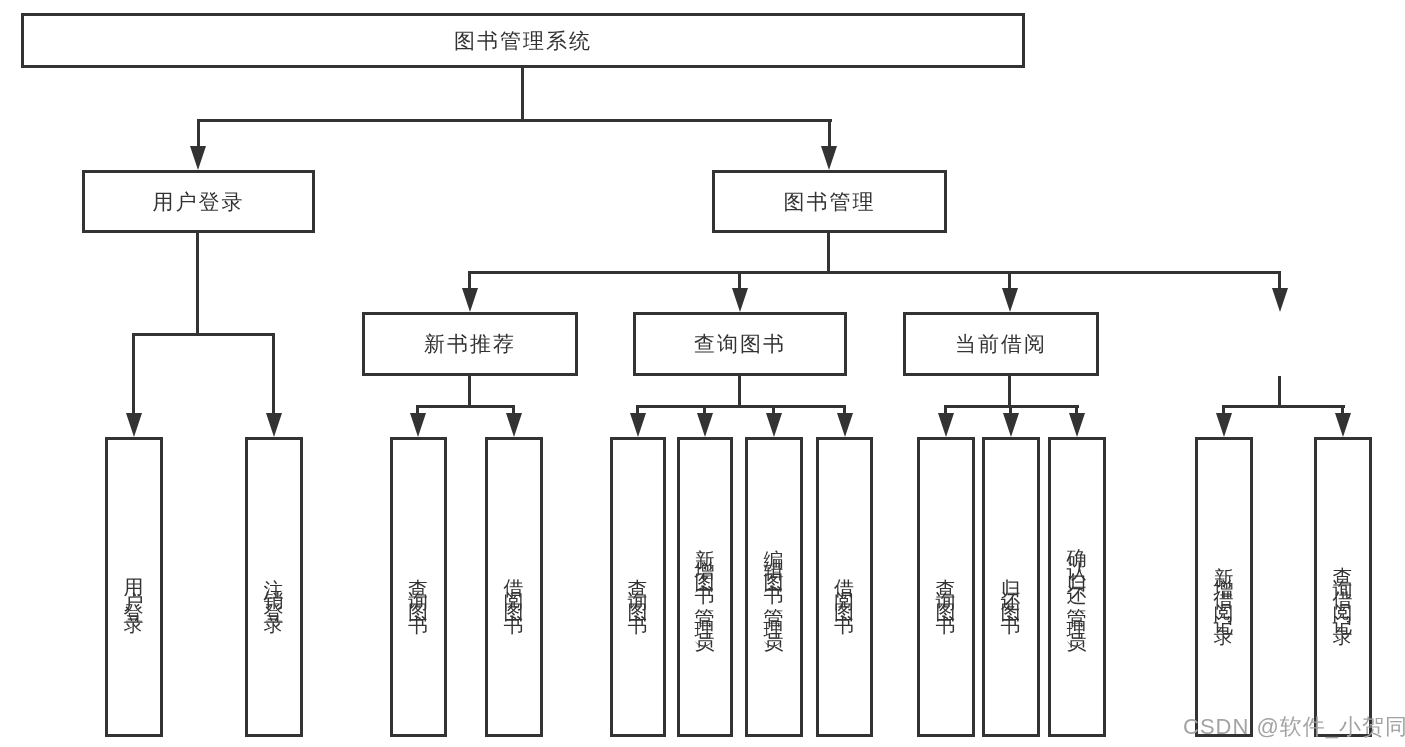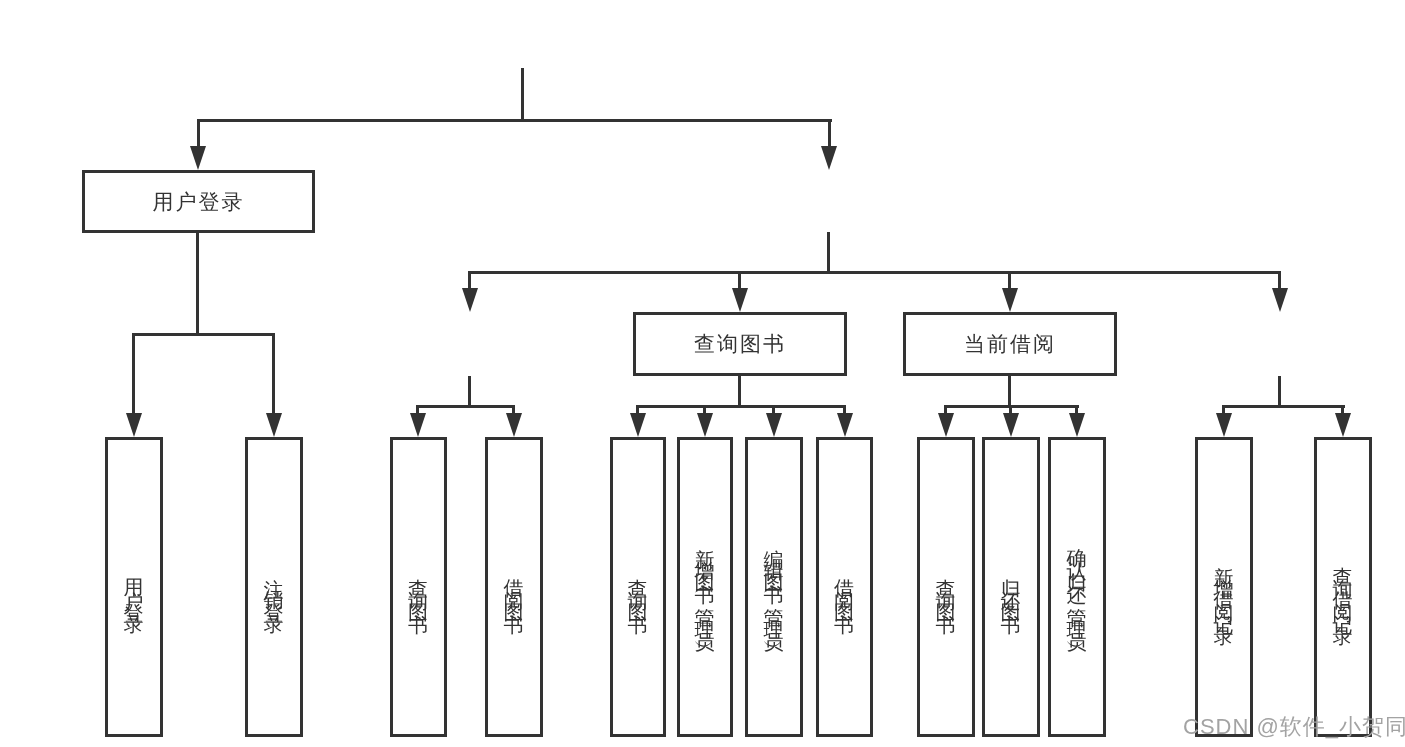--- a/index.html
+++ b/index.html
@@ -26,25 +26,28 @@
   .watermark{
     position:absolute;left:1183px;top:712px;z-index:5;
     font-size:22px;letter-spacing:1px;color:#a3a3a3;white-space:nowrap;
   }
 </style>
 </head>
 <body>
 
 <div class="canvas" id="canvas">
 
+  <div class="box" style="left:21px;top:13px;width:1004px;height:55px;">图书管理系统</div>
 
   <div class="box" style="left:82px;top:170px;width:233px;height:63px;">用户登录</div>
+  <div class="box" style="left:712px;top:170px;width:235px;height:63px;">图书管理</div>
 
+  <div class="box" style="left:362px;top:312px;width:216px;height:64px;">新书推荐</div>
   <div class="box" style="left:633px;top:312px;width:214px;height:64px;">查询图书</div>
-  <div class="box" style="left:903px;top:312px;width:214px;height:64px;text-align:center;">当前借阅</div>
+  <div class="box" style="left:903px;top:312px;width:196px;height:64px;text-align:center;">当前借阅</div>
 
   <div class="box leaf" style="left:105px;top:437px;width:58px;height:300px;">用户登录</div>
   <div class="box leaf" style="left:245px;top:437px;width:58px;height:300px;">注销登录</div>
 
   <div class="box leaf" style="left:390px;top:437px;width:57px;height:300px;">查询图书</div>
   <div class="box leaf" style="left:485px;top:437px;width:58px;height:300px;">借阅图书</div>
 
   <div class="box leaf" style="left:610px;top:437px;width:56px;height:300px;">查询图书</div>
   <div class="box leaf" style="left:677px;top:437px;width:56px;height:300px;">新增图书（管理员）</div>
   <div class="box leaf" style="left:745px;top:437px;width:58px;height:300px;">编辑图书（管理员）</div>

